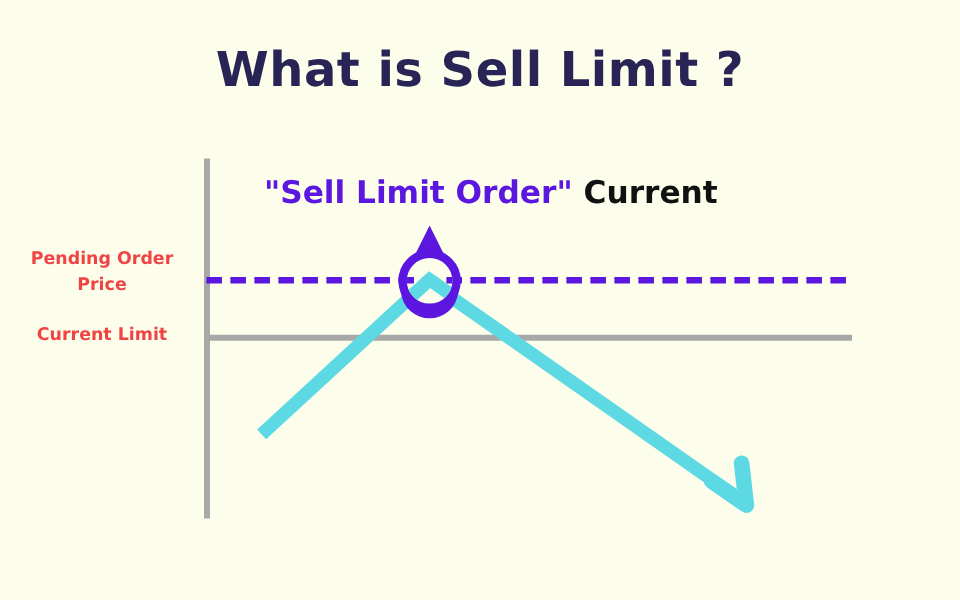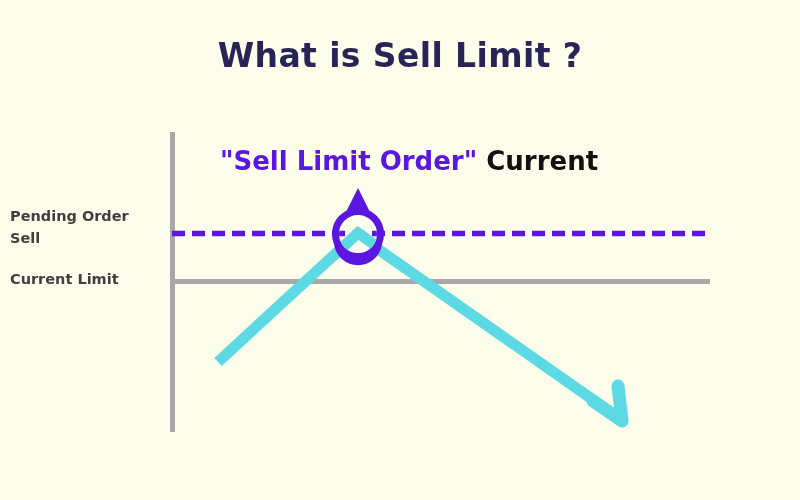--- a/index.html
+++ b/index.html
@@ -18,21 +18,21 @@
     width: 800px;
     height: 500px;
     background: #fdfdeb;
   }
   #title {
     position: absolute;
     left: 0;
     top: 36px;
     width: 800px;
     text-align: center;
-    font-size: 33px;
+    font-size: 40px;
     font-weight: bold;
     color: #282556;
     letter-spacing: 0.4px;
     font-family: "DejaVu Sans", sans-serif;
   }
   #subtitle {
     position: absolute;
     left: 0;
     top: 146px;
     width: 800px;
@@ -43,23 +43,24 @@
     font-weight: bold;
     color: #111111;
     font-family: "DejaVu Sans", sans-serif;
     white-space: nowrap;
   }
   #subtitle .hl {
     color: #5b17e0;
   }
   .axis-label {
     position: absolute;
+    text-align: center;
     font-size: 14.5px;
     font-weight: bold;
-    color: #404040;
+    color: #ef4444;
     font-family: "DejaVu Sans", sans-serif;
     line-height: 22px;
   }
   #label-pending {
     left: 10px;
     top: 205px;
     width: 150px;
   }
   #label-current {
     left: 10px;
@@ -76,21 +77,21 @@
 <body>
 
 <div id="stage">
 
   <div id="title">What is Sell Limit ?</div>
 
   <div id="subtitle"><span class="hl">"Sell Limit Order"</span><span> Current</span></div>
 
   <div class="axis-label" id="label-pending">
     <div>Pending Order</div>
-    <div>Sell</div>
+    <div>Price</div>
   </div>
 
   <div class="axis-label" id="label-current">Current Limit</div>
 
   <svg id="chart-svg" width="800" height="500" viewBox="0 0 800 500">
 
     <line x1="172.5" y1="132" x2="172.5" y2="432" stroke="#a8a8a8" stroke-width="5" stroke-linecap="butt"></line>
 
     <line x1="172" y1="281.5" x2="710" y2="281.5" stroke="#a8a8a8" stroke-width="5" stroke-linecap="butt"></line>
 

